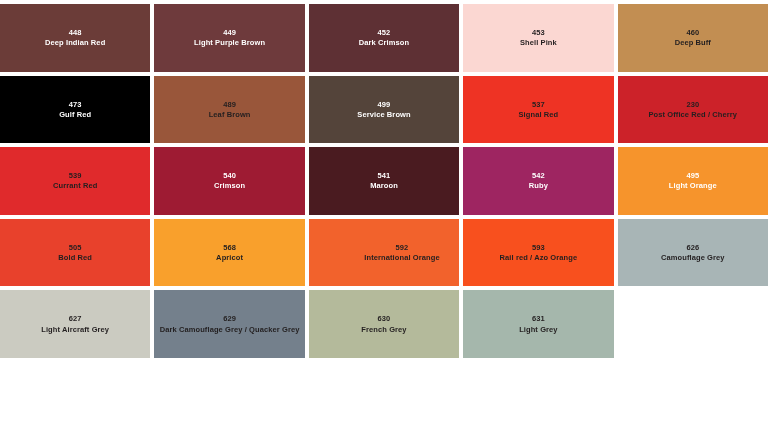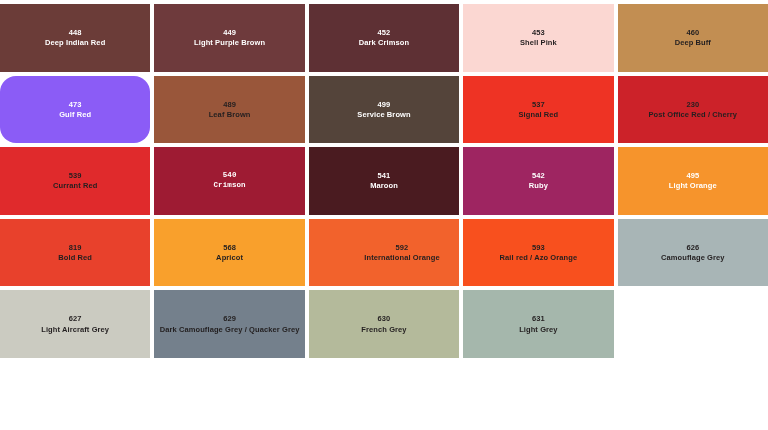--- a/index.html
+++ b/index.html
@@ -71,21 +71,21 @@
       <div class="swatch-name">Dark Crimson</div>
     </div>
     <div class="swatch dark-text" style="background-color: rgb(251, 215, 210);">
       <div class="swatch-code">453</div>
       <div class="swatch-name">Shell Pink</div>
     </div>
     <div class="swatch dark-text" style="background-color: rgb(194, 142, 82);">
       <div class="swatch-code">460</div>
       <div class="swatch-name">Deep Buff</div>
     </div>
-    <div class="swatch light-text" style="background-color: #8b5cf6; border-radius: 16px;">
+    <div class="swatch light-text" style="background-color: #000000;">
       <div class="swatch-code">473</div>
       <div class="swatch-name">Gulf Red</div>
     </div>
     <div class="swatch dark-text" style="background-color: rgb(153, 86, 58);">
       <div class="swatch-code">489</div>
       <div class="swatch-name">Leaf Brown</div>
     </div>
     <div class="swatch light-text" style="background-color: rgb(84, 68, 58);">
       <div class="swatch-code">499</div>
       <div class="swatch-name">Service Brown</div>
@@ -95,38 +95,38 @@
       <div class="swatch-name">Signal Red</div>
     </div>
     <div class="swatch dark-text" style="background-color: rgb(204, 34, 41);">
       <div class="swatch-code">230</div>
       <div class="swatch-name">Post Office Red / Cherry</div>
     </div>
     <div class="swatch dark-text" style="background-color: rgb(224, 42, 44);">
       <div class="swatch-code">539</div>
       <div class="swatch-name">Currant Red</div>
     </div>
-    <div class="swatch light-text" style="background-color: rgb(158, 27, 51); font-family: Liberation Mono, monospace;">
+    <div class="swatch light-text" style="background-color: rgb(158, 27, 51);">
       <div class="swatch-code">540</div>
       <div class="swatch-name">Crimson</div>
     </div>
     <div class="swatch light-text" style="background-color: rgb(74, 27, 32);">
       <div class="swatch-code">541</div>
       <div class="swatch-name">Maroon</div>
     </div>
     <div class="swatch light-text" style="background-color: rgb(158, 37, 97);">
       <div class="swatch-code">542</div>
       <div class="swatch-name">Ruby</div>
     </div>
     <div class="swatch light-text" style="background-color: rgb(246, 148, 44);">
       <div class="swatch-code">495</div>
       <div class="swatch-name">Light Orange</div>
     </div>
     <div class="swatch dark-text" style="background-color: rgb(232, 65, 44);">
-      <div class="swatch-code">819</div>
+      <div class="swatch-code">505</div>
       <div class="swatch-name">Bold Red</div>
     </div>
     <div class="swatch dark-text" style="background-color: rgb(249, 160, 44);">
       <div class="swatch-code">568</div>
       <div class="swatch-name">Apricot</div>
     </div>
     <div class="swatch dark-text" style="background-color: rgb(242, 98, 44); padding-left: 40px;">
       <div class="swatch-code">592</div>
       <div class="swatch-name">International Orange</div>
     </div>

